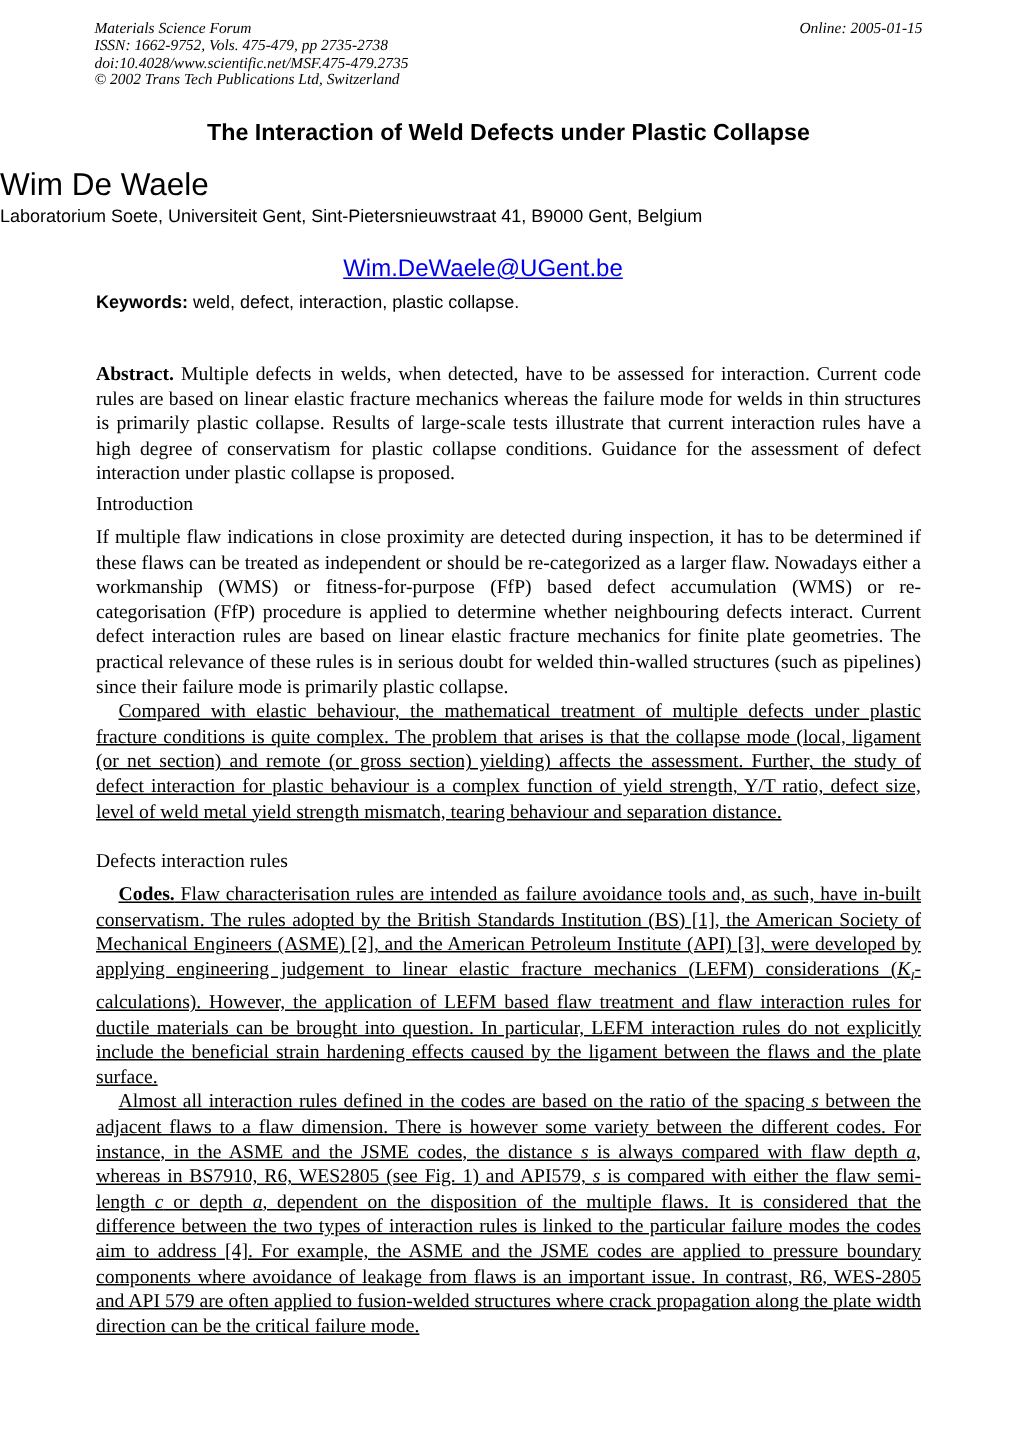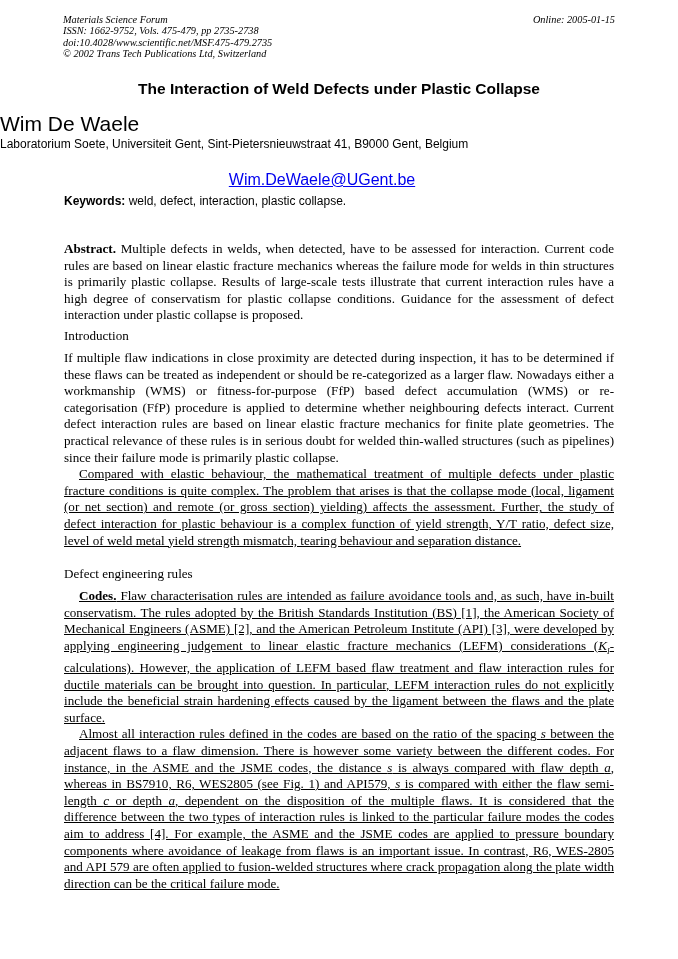--- a/index.html
+++ b/index.html
@@ -50,17 +50,17 @@
 <div class="para" id="abstract">
   <b>Abstract.</b><span> Multiple defects in welds, when detected, have to be assessed for interaction. Current code rules are based on linear elastic fracture mechanics whereas the failure mode for welds in thin structures is primarily plastic collapse. Results of large-scale tests illustrate that current interaction rules have a high degree of conservatism for plastic collapse conditions. Guidance for the assessment of defect interaction under plastic collapse is proposed.</span>
 </div>
 
 <div class="heading" id="intro-h">Introduction</div>
 <div class="para" id="intro-body">
   <p class="p">If multiple flaw indications in close proximity are detected during inspection, it has to be determined if these flaws can be treated as independent or should be re-categorized as a larger flaw. Nowadays either a workmanship (WMS) or fitness-for-purpose (FfP) based defect accumulation (WMS) or re-categorisation (FfP) procedure is applied to determine whether neighbouring defects interact. Current defect interaction rules are based on linear elastic fracture mechanics for finite plate geometries. The practical relevance of these rules is in serious doubt for welded thin-walled structures (such as pipelines) since their failure mode is primarily plastic collapse.</p>
   <p class="p indent">Compared with elastic behaviour, the mathematical treatment of multiple defects under plastic fracture conditions is quite complex. The problem that arises is that the collapse mode (local, ligament (or net section) and remote (or gross section) yielding) affects the assessment. Further, the study of defect interaction for plastic behaviour is a complex function of yield strength, Y/T ratio, defect size, level of weld metal yield strength mismatch, tearing behaviour and separation distance.</p>
 </div>
 
-<div class="heading" id="rules-h">Defect engineering rules</div>
+<div class="heading" id="rules-h">Defects interaction rules</div>
 <div class="para" id="rules-body">
   <p class="p indent"><b>Codes.</b><span> Flaw characterisation rules are intended as failure avoidance tools and, as such, have in-built conservatism. The rules adopted by the British Standards Institution (BS) [1], the American Society of Mechanical Engineers (ASME) [2], and the American Petroleum Institute (API) [3], were developed by applying engineering judgement to linear elastic fracture mechanics (LEFM) considerations (</span><i>K</i><sub style="font-size:8px;font-style:italic">I</sub><span>-calculations). However, the application of LEFM based flaw treatment and flaw interaction rules for ductile materials can be brought into question. In particular, LEFM interaction rules do not explicitly include the beneficial strain hardening effects caused by the ligament between the flaws and the plate surface.</span></p>
   <p class="p indent"><span>Almost all interaction rules defined in the codes are based on the ratio of the spacing </span><i>s</i><span> between the adjacent flaws to a flaw dimension. There is however some variety between the different codes. For instance, in the ASME and the JSME codes, the distance </span><i>s</i><span> is always compared with flaw depth </span><i>a</i><span>, whereas in BS7910, R6, WES2805 (see Fig. 1) and API579, </span><i>s</i><span> is compared with either the flaw semi-length </span><i>c</i><span> or depth </span><i>a</i><span>, dependent on the disposition of the multiple flaws. It is considered that the difference between the two types of interaction rules is linked to the particular failure modes the codes aim to address [4]. For example, the ASME and the JSME codes are applied to pressure boundary components where avoidance of leakage from flaws is an important issue. In contrast, R6, WES-2805 and API 579 are often applied to fusion-welded structures where crack propagation along the plate width direction can be the critical failure mode.</span></p>
 </div>
 
 </body></html>

